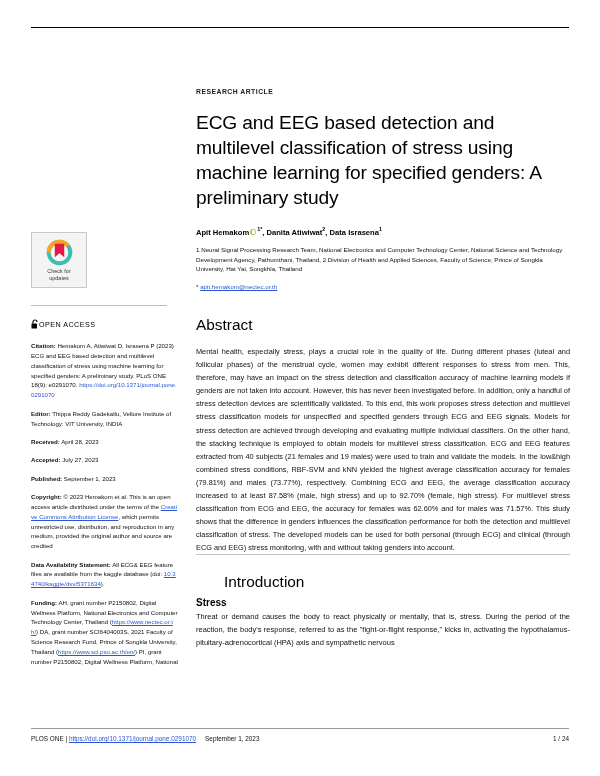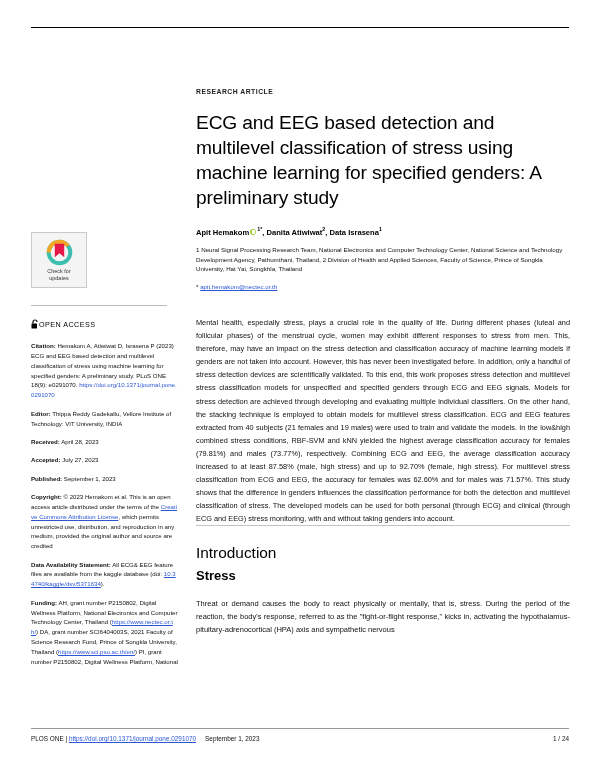--- a/index.html
+++ b/index.html
@@ -180,26 +180,26 @@
   .abstract-body {
     font-size: 7.35px;
     line-height: 1.78;
     color: #111;
     text-align: justify;
   }
   .abs-rule {
     border-top: 1px solid #c4c4c4;
     margin: 0 0 18px 0;
   }
-  .h1.intro { margin-bottom: 6px; }
+  .h1.intro { margin-bottom: 6px; margin-left: 28px; }
   .h2 {
-    font-size: 13px;
+    font-size: 10px;
     font-weight: bold;
     color: #000;
-    margin: 0 0 14px 0;
+    margin: 0 0 2px 0;
   }
   .body-serif {
     font-family: Liberation Sans, sans-serif;
     font-size: 7.5px;
     line-height: 1.75;
     color: #111;
     text-align: justify;
   }
 
   
@@ -304,20 +304,21 @@
     <div class="authors">
       <span>Apit Hemakom</span><span class="orcid"></span><sup>1</sup><sup>*</sup><span>, Danita Atiwiwat</span><sup>2</sup><span>, Data Israsena</span><sup>1</sup>
     </div>
 
     <div class="affil">1 Neural Signal Processing Research Team, National Electronics and Computer Technology Center, National Science and Technology Development Agency, Pathumthani, Thailand, 2 Division of Health and Applied Sciences, Faculty of Science, Prince of Songkla University, Hat Yai, Songkhla, Thailand</div>
 
     <div class="corresp">
       <span>* </span><a href="#">apit.hemakom@nectec.or.th</a>
     </div>
 
+    <h2 class="h1">Abstract</h2>
     <div class="abstract-body">Mental health, especially stress, plays a crucial role in the quality of life. During different phases (luteal and follicular phases) of the menstrual cycle, women may exhibit different responses to stress from men. This, therefore, may have an impact on the stress detection and classification accuracy of machine learning models if genders are not taken into account. However, this has never been investigated before. In addition, only a handful of stress detection devices are scientifically validated. To this end, this work proposes stress detection and multilevel stress classification models for unspecified and specified genders through ECG and EEG signals. Models for stress detection are achieved through developing and evaluating multiple individual classifiers. On the other hand, the stacking technique is employed to obtain models for multilevel stress classification. ECG and EEG features extracted from 40 subjects (21 females and 19 males) were used to train and validate the models. In the low&amp;high combined stress conditions, RBF-SVM and kNN yielded the highest average classification accuracy for females (79.81%) and males (73.77%), respectively. Combining ECG and EEG, the average classification accuracy increased to at least 87.58% (male, high stress) and up to 92.70% (female, high stress). For multilevel stress classification from ECG and EEG, the accuracy for females was 62.60% and for males was 71.57%. This study shows that the difference in genders influences the classification performance for both the detection and multilevel classification of stress. The developed models can be used for both personal (through ECG) and clinical (through ECG and EEG) stress monitoring, with and without taking genders into account.</div>
 
     <div class="abs-rule"></div>
 
     <h2 class="h1 intro">Introduction</h2>
     <h3 class="h2">Stress</h3>
     <div class="body-serif">Threat or demand causes the body to react physically or mentally, that is, stress. During the period of the reaction, the body's response, referred to as the "fight-or-flight response," kicks in, activating the hypothalamus-pituitary-adrenocortical (HPA) axis and sympathetic nervous</div>
 
   </div>
 

